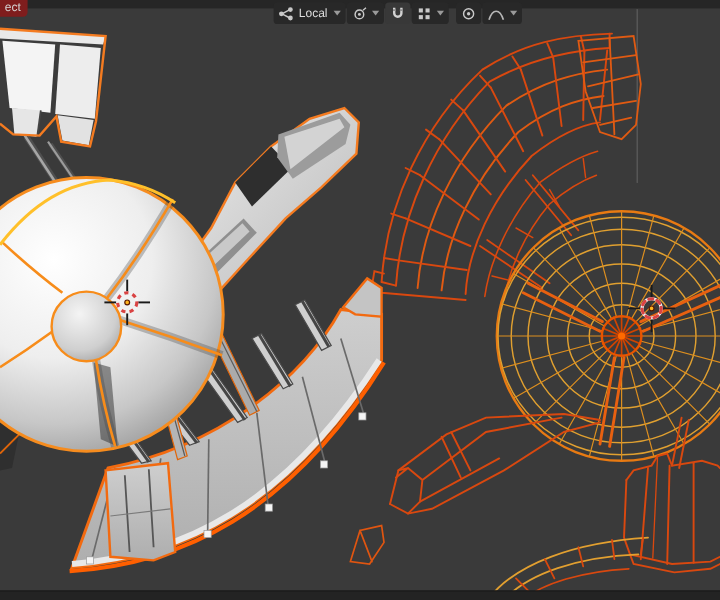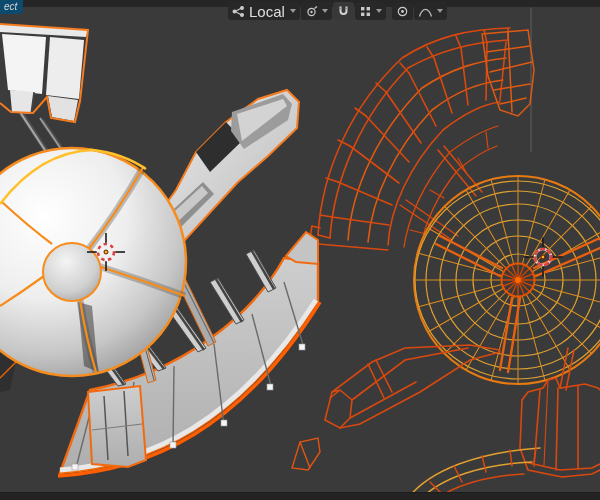--- a/index.html
+++ b/index.html
@@ -1,26 +1,26 @@
 <!DOCTYPE html>
 <html><head>
 <meta charset="utf-8">
 <style>
   html,body{margin:0;padding:0;}
   #app{position:relative;width:600px;height:500px;background:#3a3a3a;overflow:hidden;
        font-family:"Liberation Sans",sans-serif;-webkit-font-smoothing:antialiased;}
   #scene{position:absolute;left:0;top:0;}
   .strip-top{position:absolute;left:0;top:0;width:600px;height:7px;background:#262626;}
   .strip-bottom{position:absolute;left:0;bottom:0;width:600px;height:7px;background:#232323;border-top:1px solid #1c1c1c;}
-  .menu-tab{position:absolute;left:0;top:0;padding:1px 6px 2px 4px;background:#0c4a6e;
-            color:#d6d6d6;font-size:10px;border-radius:0 0 4px 0;line-height:11px;font-style:italic;}
+  .menu-tab{position:absolute;left:0;top:0;padding:1px 6px 2px 4px;background:#7f1d1d;
+            color:#d6d6d6;font-size:10px;border-radius:0 0 4px 0;line-height:11px;}
   .hdr{position:absolute;left:228px;top:2px;height:18px;display:flex;align-items:stretch;gap:1px;}
   .grp{display:flex;align-items:center;background:#282828;border-radius:3px;padding:0 4px;gap:3px;}
   .grp.toggle-on{background:#383838;}
-  .grp .lbl{color:#dedede;font-size:15px;line-height:11px;padding:0 1px;}
+  .grp .lbl{color:#dedede;font-size:10px;line-height:11px;padding:0 1px;}
   .chev{width:0;height:0;border-left:3px solid transparent;border-right:3px solid transparent;
         border-top:4px solid #9a9a9a;margin-left:1px;}
   .gap{width:4px;}
   .ico{display:block;}
   svg{display:block;}
 </style>
 </head>
 <body>
 
 <div id="app">

